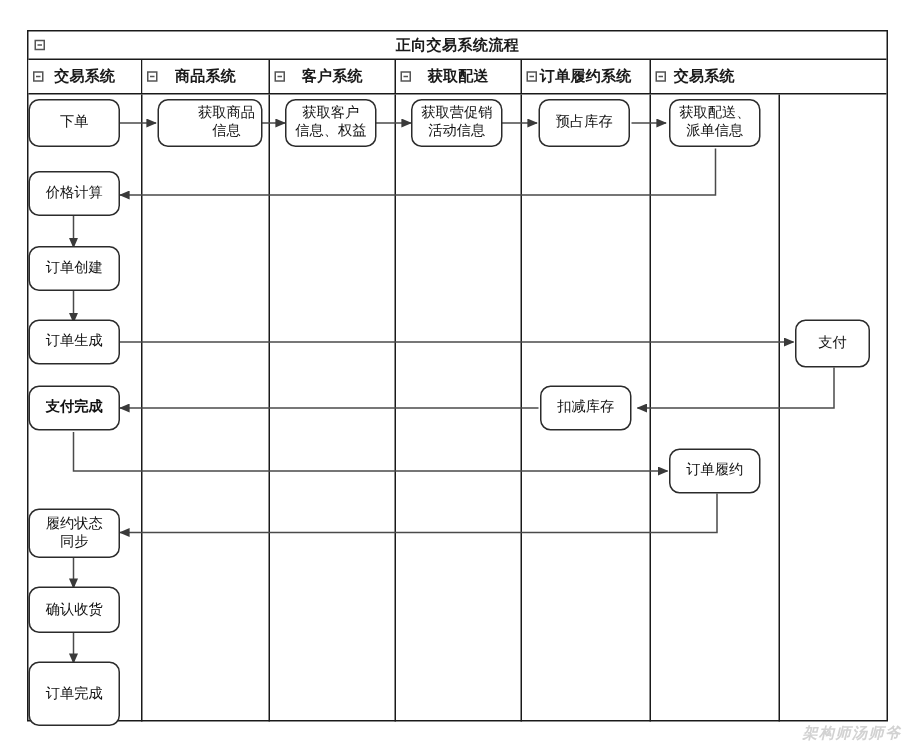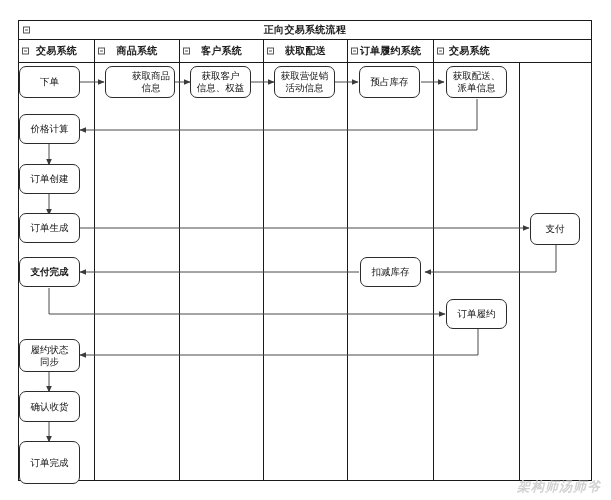--- a/index.html
+++ b/index.html
@@ -127,21 +127,21 @@
     left:0;top:0;
     width:611px;height:500px;
     pointer-events:none;
     z-index:3;
   }
 
   
   #watermark{
     position:absolute;
     right:10px;bottom:4px;
-    font-size:13px;
+    font-size:10px;
     font-style:italic;
     font-weight:bold;
     color:#d2d2d2;
     letter-spacing:1px;
     z-index:9;
     white-space:nowrap;
     user-select:none;
   }
 </style>
 </head>

